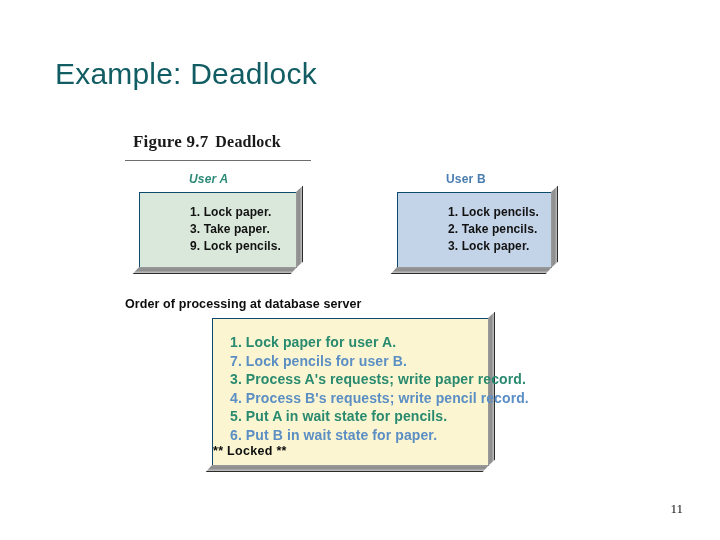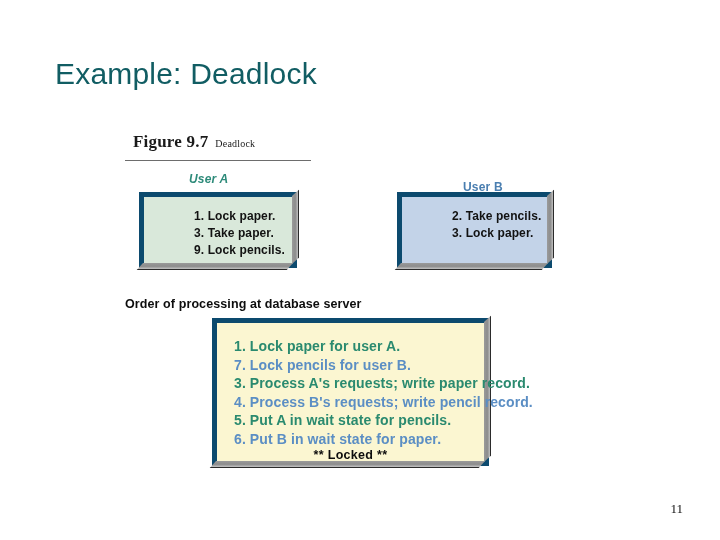--- a/index.html
+++ b/index.html
@@ -44,39 +44,39 @@
     white-space: nowrap;
     font-family: "Liberation Serif", serif;
     color: #1a1a1a;
   }
   #caption-number {
     font-size: 17px;
     font-weight: bold;
     letter-spacing: 0.2px;
   }
   #caption-text {
-    font-size: 10px;
-    font-weight: normal;
+    font-size: 16px;
+    font-weight: bold;
     margin-left: 7px;
     letter-spacing: 0.2px;
   }
   #caption-rule {
     position: absolute;
     left: 0px;
     top: 32px;
     width: 186px;
     height: 1px;
     background: #6d6d6d;
   }
 
   
   .box3d {
     position: absolute;
     box-sizing: border-box;
-    border: 5px solid #0c4a6e;
+    border: 1px solid #0c4a6e;
   }
   .box3d .shadow-right {
     position: absolute;
     top: -1px;
     right: -7px;
     width: 7px;
     height: calc(100% + 2px);
     background: linear-gradient(to right, #9a9a9a 0%, #8c8c8c 55%, #bfbfbf 100%);
     transform: skewY(-42deg);
     transform-origin: left top;
@@ -98,21 +98,21 @@
 
   
   .user-label {
     position: absolute;
     font-size: 12px;
     font-weight: bold;
     white-space: nowrap;
     letter-spacing: 0.2px;
   }
   #user-a-label { left: 64px; top: 44px; color: #2e8b7a; font-style: italic; }
-  #user-b-label { left: 338px; top: 44px; color: #4a7eb0; margin-top: 8px; }
+  #user-b-label { left: 321px; top: 44px; color: #4a7eb0; }
 
   
   #user-a-box {
     left: 14px;  top: 64px;
     width: 158px; height: 76px;
     background: #d9e8da;
   }
   #user-b-box {
     left: 272px; top: 64px;
     width: 155px; height: 76px;
@@ -170,21 +170,21 @@
     line-height: 18.5px;
     letter-spacing: 0.1px;
     white-space: nowrap;
   }
   #server-list .step.user-a { color: #2a8a6f; }
   #server-list .step.user-b { color: #5b8ec4; }
   #locked-text {
     position: absolute;
     left: 0; right: 0;
     top: 125px;
-    text-align: center;
+    text-align: left;
     font-size: 12.5px;
     font-weight: bold;
     color: #0d0d0d;
     letter-spacing: 0.3px;
     white-space: nowrap;
   }
 
   
   #page-number {
     position: absolute;
@@ -216,20 +216,21 @@
       <span class="step">3. Take paper.</span>
       <span class="step">9. Lock pencils.</span>
     </div>
   </div>
 
   <div class="user-label" id="user-b-label">User B</div>
   <div class="box3d" id="user-b-box">
     <div class="shadow-right"></div>
     <div class="shadow-bottom"></div>
     <div class="step-list">
+      <span class="step">1. Lock pencils.</span>
       <span class="step">2. Take pencils.</span>
       <span class="step">3. Lock paper.</span>
     </div>
   </div>
 
   <div id="order-heading">Order of processing at database server</div>
   <div class="box3d" id="server-box">
     <div class="shadow-right"></div>
     <div class="shadow-bottom"></div>
     <div id="server-list">

